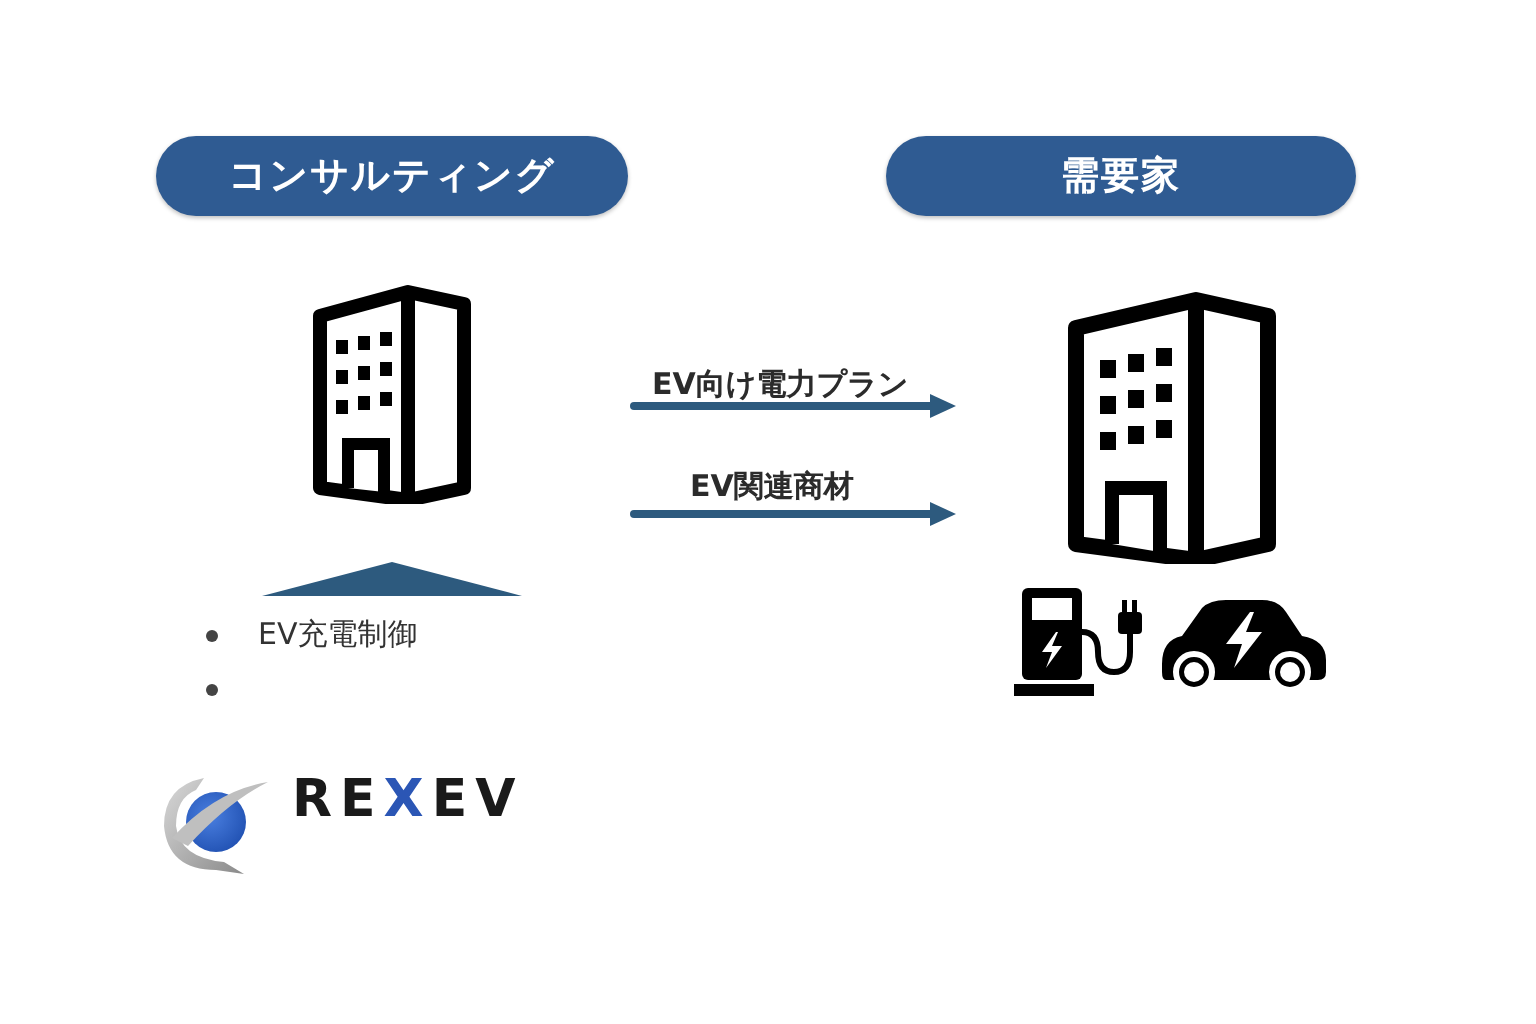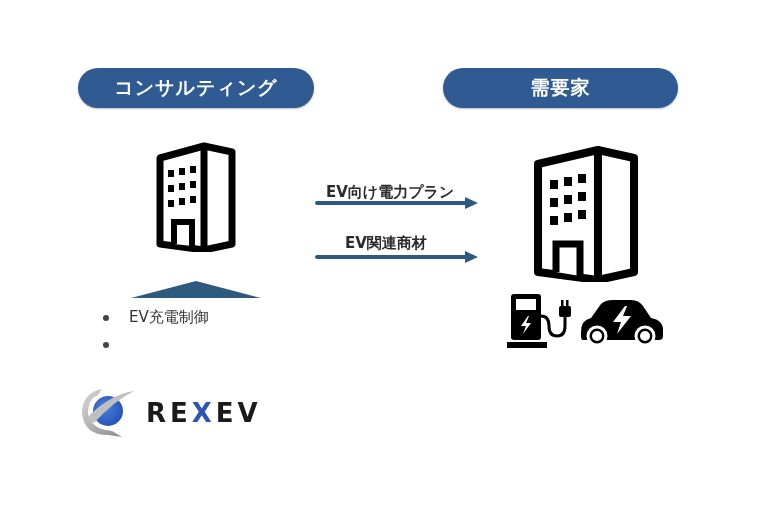--- a/index.html
+++ b/index.html
@@ -15,21 +15,21 @@
   .arrow-label { position: absolute; font-size: 15px; font-weight: bold; color: #2b2b2b;
                  white-space: nowrap; }
   .arrow { position: absolute; }
   ul.services { position: absolute; left: 100px; top: 304px; margin: 0; padding: 0;
                 list-style: none; }
   ul.services li { font-size: 15px; font-weight: normal; color: #333333; height: 27px;
                    display: flex; align-items: center; }
   ul.services li .bullet { width: 6px; height: 6px; border-radius: 50%; background: #444;
                            margin-right: 20px; margin-left: 3px; }
   .logo { position: absolute; left: 78px; top: 385px; width: 212px; height: 55px;
-          display: flex; align-items: center; }
+          display: flex; }
   .logo-text { font-family: "DejaVu Sans", sans-serif; font-size: 26px; font-weight: bold;
                letter-spacing: 4px; color: #1a1a1a; margin-left: 8px; }
   .logo-text .x { color: #2b56b5; }
 </style>
 </head>
 <body>
 
 <div class="pill pill-left">コンサルティング</div>
 <div class="pill pill-right">需要家</div>
 

